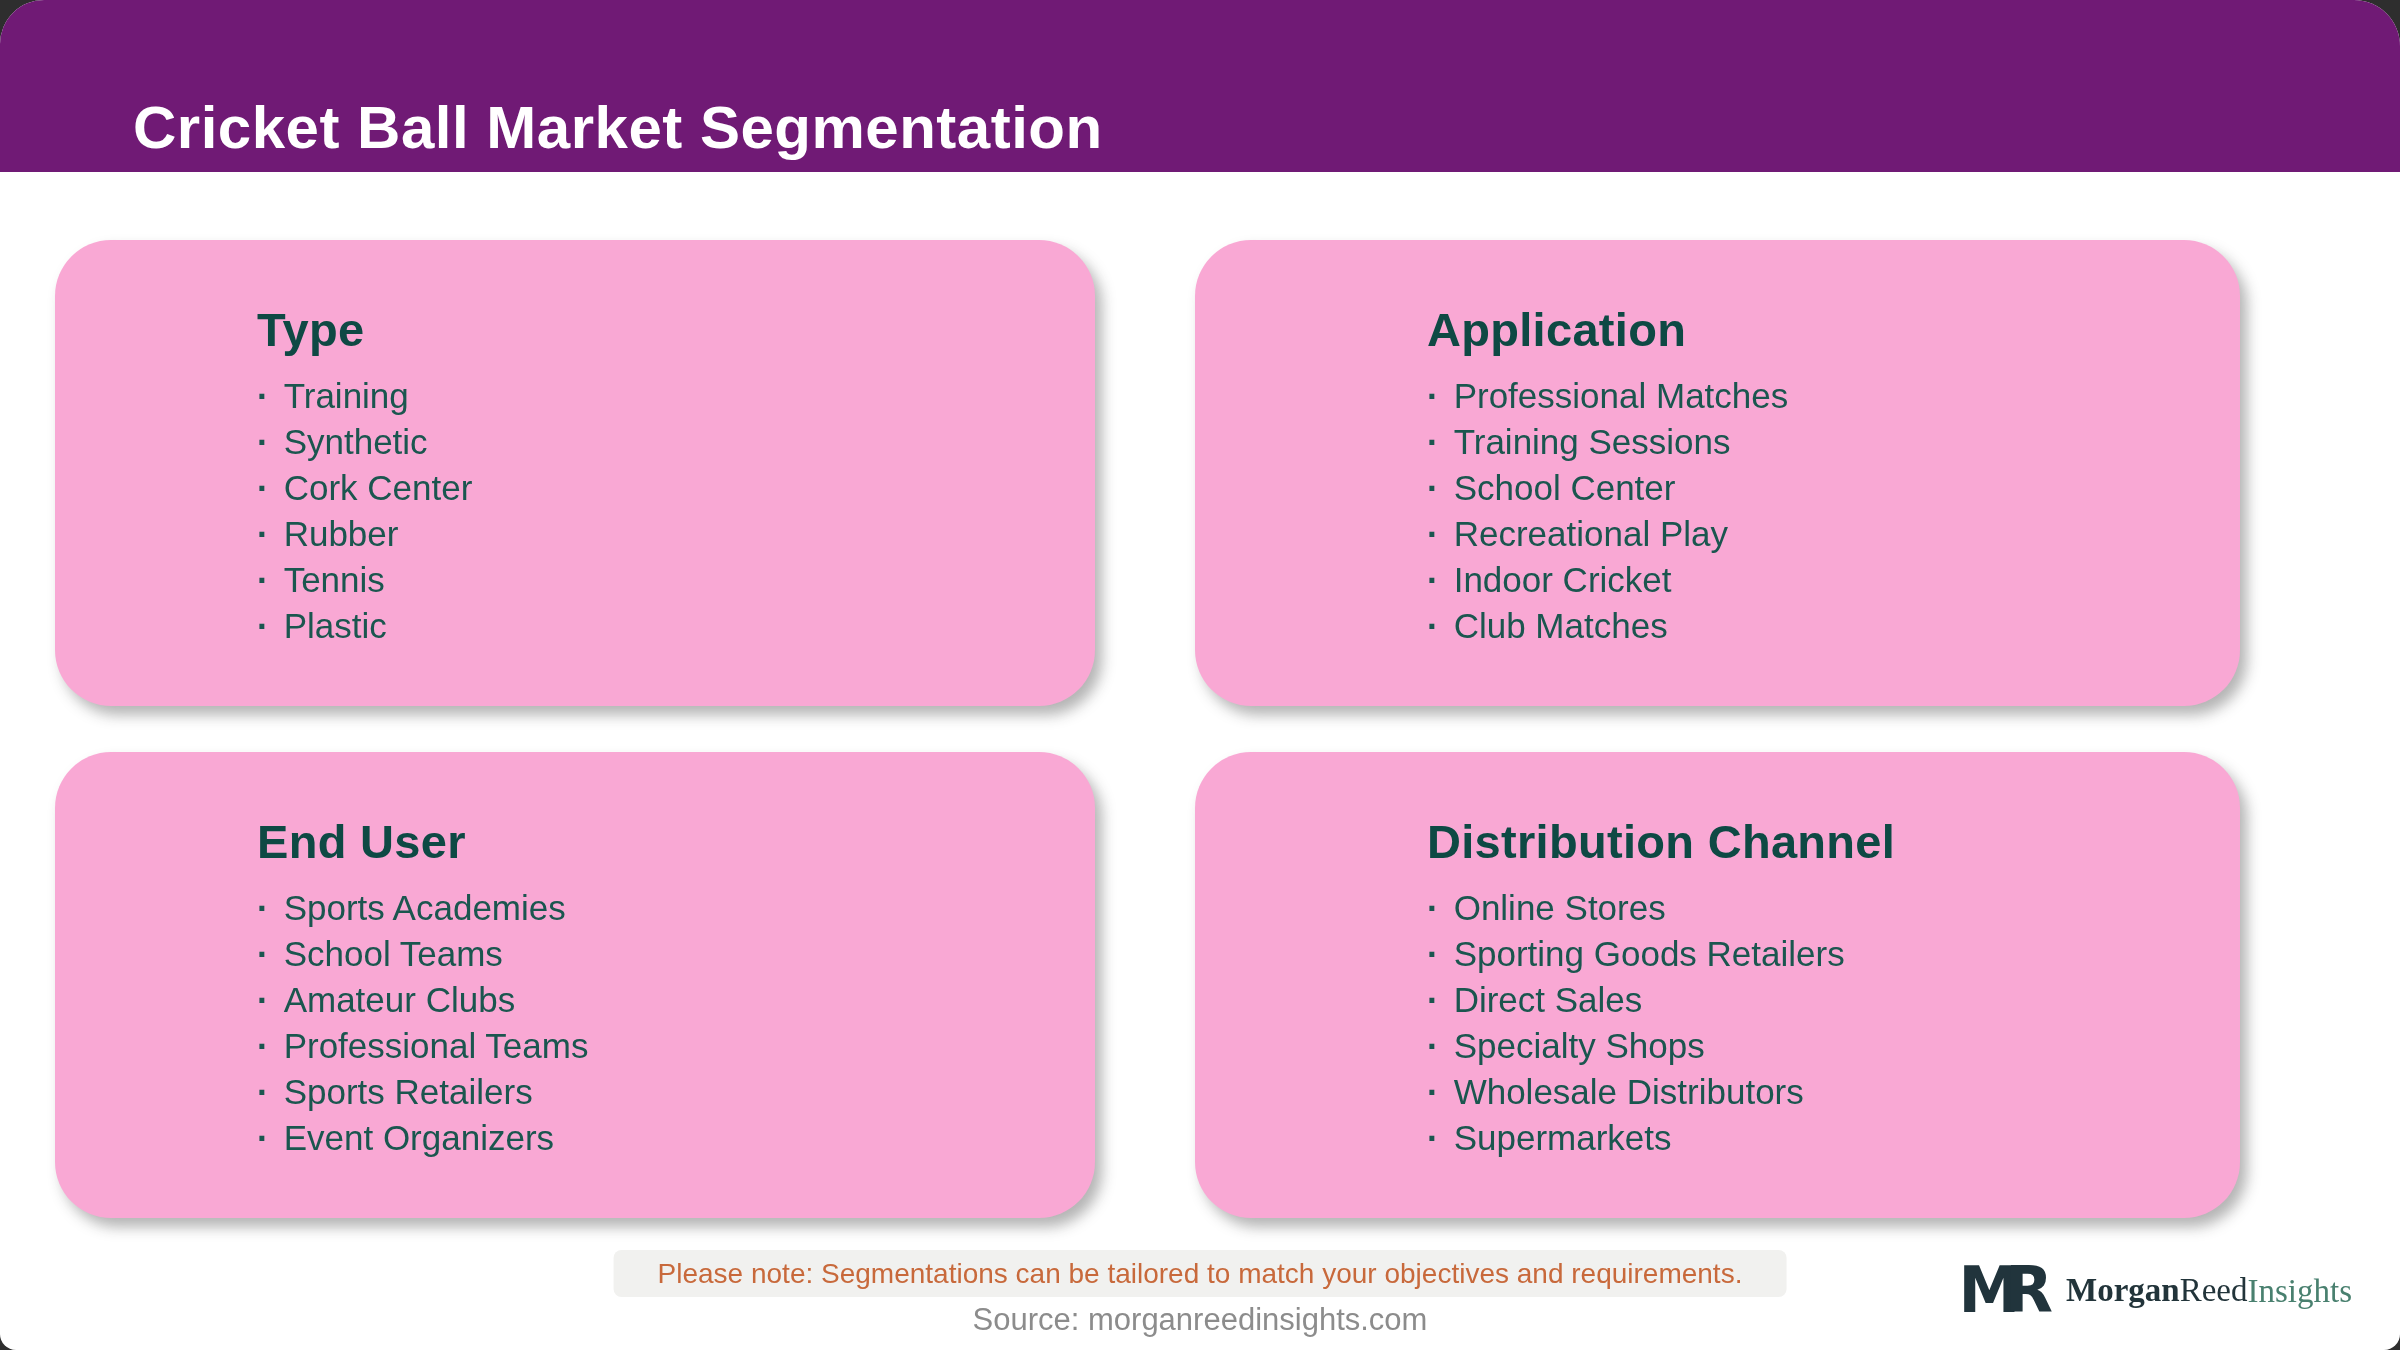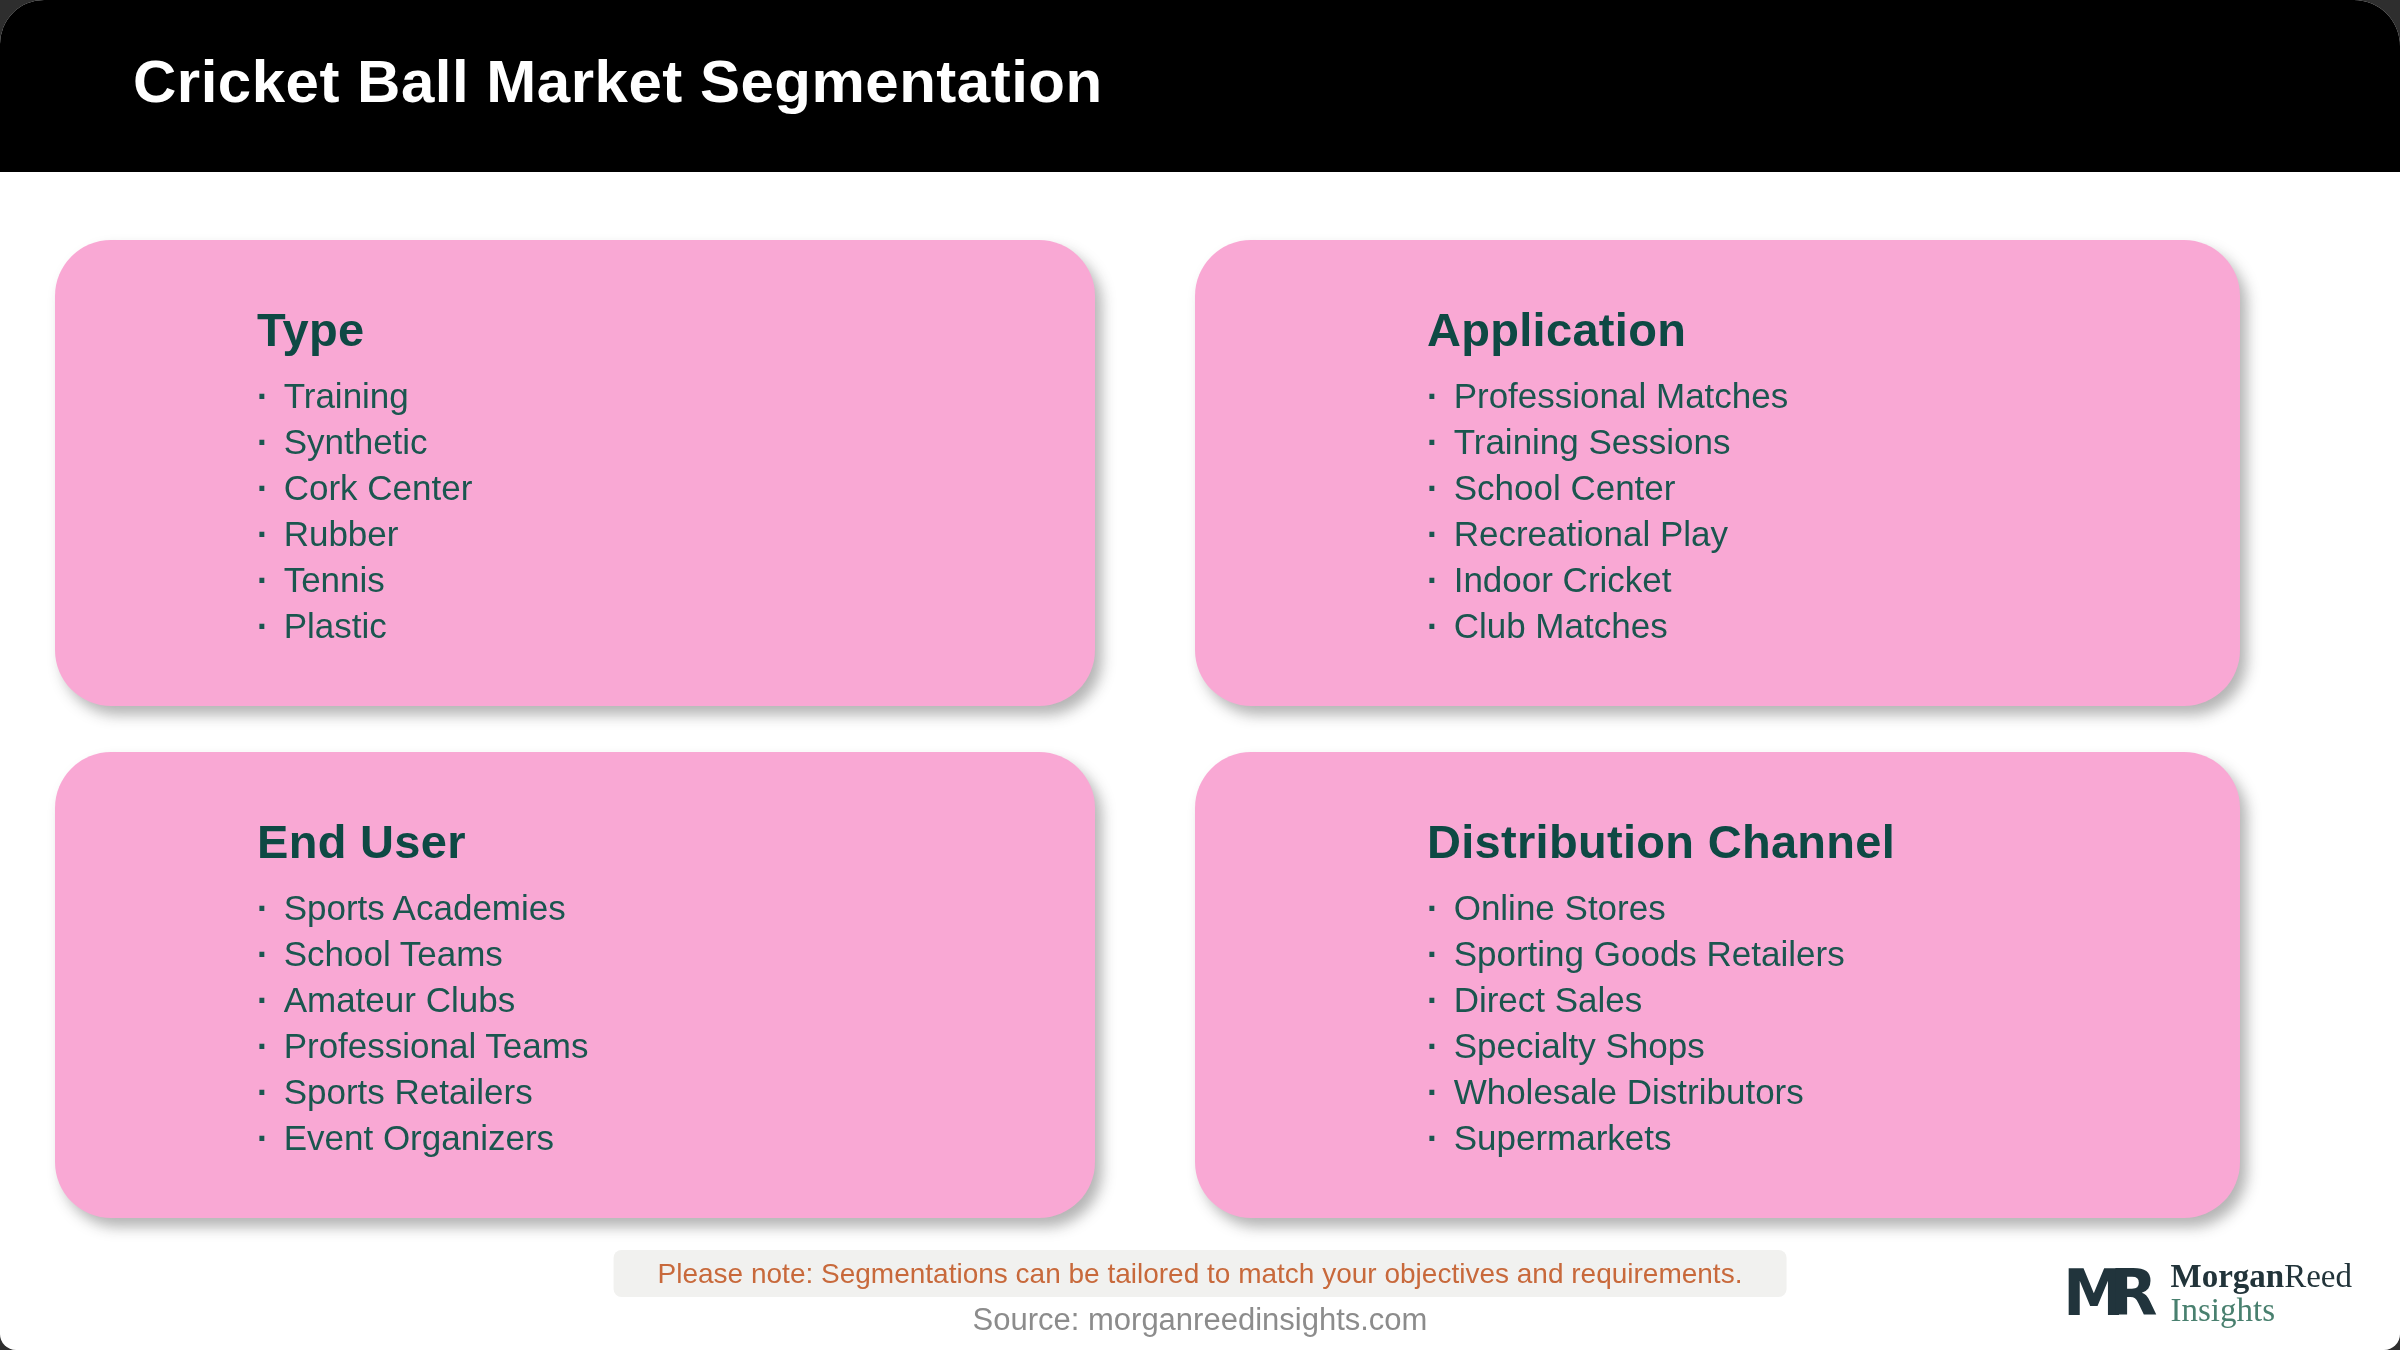--- a/index.html
+++ b/index.html
@@ -14,23 +14,23 @@
     height:1350px;
     background:#ffffff;
     border-radius:44px 46px 16px 16px;
     overflow:hidden;
   }
   
   .header{
     position:absolute;
     top:0;left:0;right:0;
     height:172px;
-    background:#000000;
-    display:flex;
-    align-items:center;
+    background:#701a75;
+    display:flex;
+    align-items:flex-end;
   }
   .header h1{
     margin:0 0 10px 133px;
     font-size:60px;
     font-weight:700;
     letter-spacing:0.5px;
     color:#ffffff;
   }
   
   .card{
@@ -107,21 +107,21 @@
     font-weight:800;
     font-size:62px;
     line-height:62px;
     letter-spacing:-15px;
     color:#21343c;
     padding-right:28px;
     transform:scaleY(1.02);
   }
   .logo-text{
     display:flex;
-    flex-direction:column;
+    flex-direction:row;
     justify-content:center;
   }
   .logo-name{
     font-family:"Liberation Serif", serif;
     font-size:33px;
     line-height:33px;
     color:#22343a;
   }
   .logo-name .b{font-weight:700;}
   .logo-tagline{

